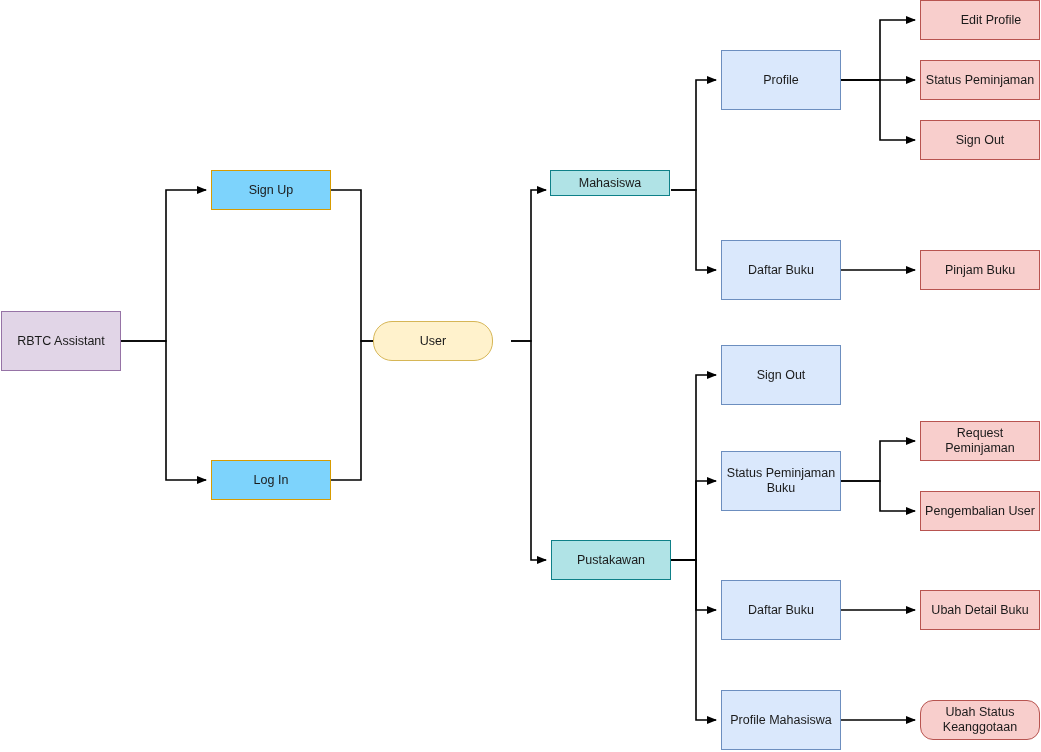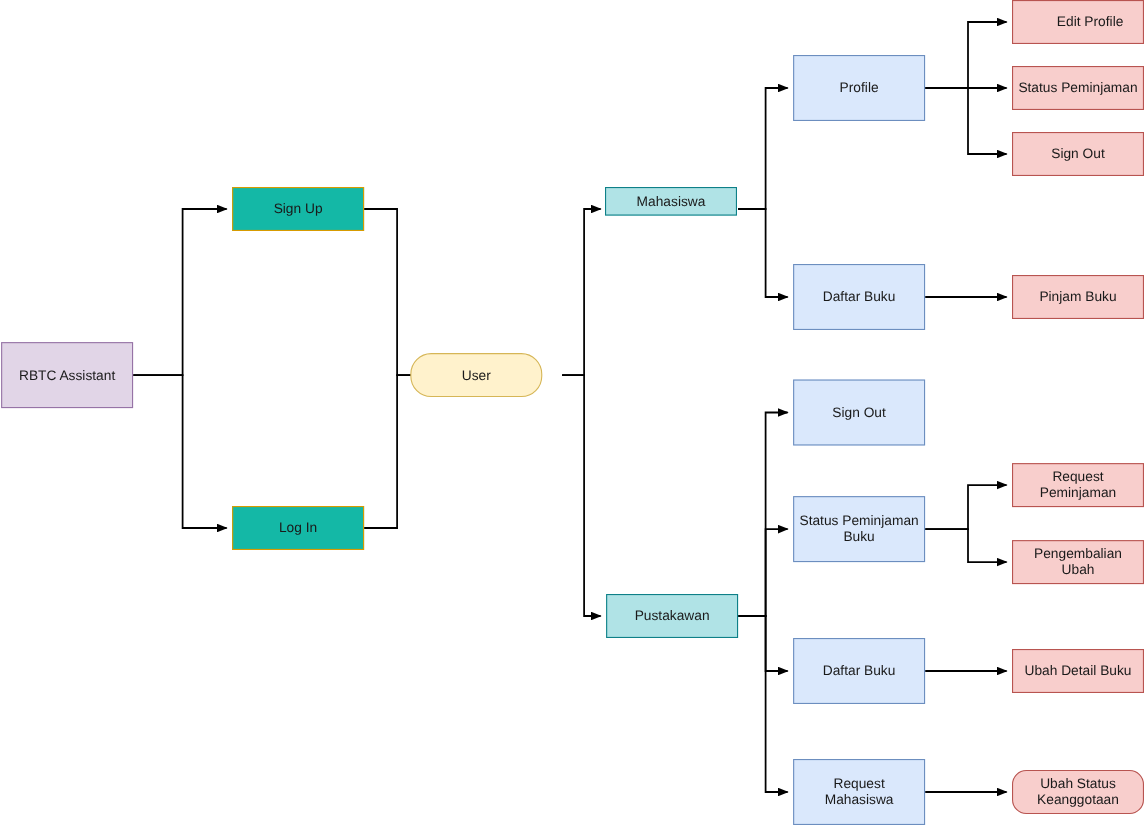--- a/index.html
+++ b/index.html
@@ -33,21 +33,21 @@
     text-align: center;
     font-size: 12.5px;
     line-height: 15px;
     color: #1a1a1a;
     border-style: solid;
     border-width: 1px;
     padding: 0 4px;
     white-space: pre-line;
   }
   .n-purple { background: #e1d5e7; border-color: #9673a6; }
-  .n-orange { background: #14b8a6; border-color: #d79b00; }
+  .n-orange { background: #7dd3fc; border-color: #d79b00; }
   .n-yellow { background: #fff2cc; border-color: #d6b656; }
   .n-teal   { background: #b0e3e6; border-color: #0e8088; }
   .n-blue   { background: #dae8fc; border-color: #6c8ebf; }
   .n-red    { background: #f8cecc; border-color: #b85450; }
 </style>
 </head>
 <body>
 
 <div id="canvas">
 
@@ -97,24 +97,24 @@
       <div class="node n-orange" style="left: 211px; top: 460px; width: 120px; height: 40px;">Log In</div>
       <div class="node n-yellow" style="left: 373px; top: 321px; width: 120px; height: 40px; border-radius: 19px;">User</div>
       <div class="node n-teal" style="left: 550px; top: 170px; width: 120px; height: 26px;">Mahasiswa</div>
       <div class="node n-teal" style="left: 551px; top: 540px; width: 120px; height: 40px;">Pustakawan</div>
       <div class="node n-blue" style="left: 721px; top: 50px; width: 120px; height: 60px;">Profile</div>
       <div class="node n-blue" style="left: 721px; top: 240px; width: 120px; height: 60px;">Daftar Buku</div>
       <div class="node n-blue" style="left: 721px; top: 345px; width: 120px; height: 60px;">Sign Out</div>
       <div class="node n-blue" style="left: 721px; top: 451px; width: 120px; height: 60px;">Status Peminjaman
 Buku</div>
       <div class="node n-blue" style="left: 721px; top: 580px; width: 120px; height: 60px;">Daftar Buku</div>
-      <div class="node n-blue" style="left: 721px; top: 690px; width: 120px; height: 60px;">Request Mahasiswa</div>
+      <div class="node n-blue" style="left: 721px; top: 690px; width: 120px; height: 60px;">Profile Mahasiswa</div>
       <div class="node n-red" style="left: 920px; top: 0px; width: 120px; height: 40px; padding-left: 26px;">Edit Profile</div>
       <div class="node n-red" style="left: 920px; top: 60px; width: 120px; height: 40px;">Status Peminjaman</div>
       <div class="node n-red" style="left: 920px; top: 120px; width: 120px; height: 40px;">Sign Out</div>
       <div class="node n-red" style="left: 920px; top: 250px; width: 120px; height: 40px;">Pinjam Buku</div>
       <div class="node n-red" style="left: 920px; top: 421px; width: 120px; height: 40px;">Request Peminjaman</div>
-      <div class="node n-red" style="left: 920px; top: 491px; width: 120px; height: 40px;">Pengembalian Ubah</div>
+      <div class="node n-red" style="left: 920px; top: 491px; width: 120px; height: 40px;">Pengembalian User</div>
       <div class="node n-red" style="left: 920px; top: 590px; width: 120px; height: 40px;">Ubah Detail Buku</div>
       <div class="node n-red" style="left: 920px; top: 700px; width: 120px; height: 40px; border-radius: 13px;">Ubah Status
 Keanggotaan</div>
     </div>
 </div>
 
 </body></html>

